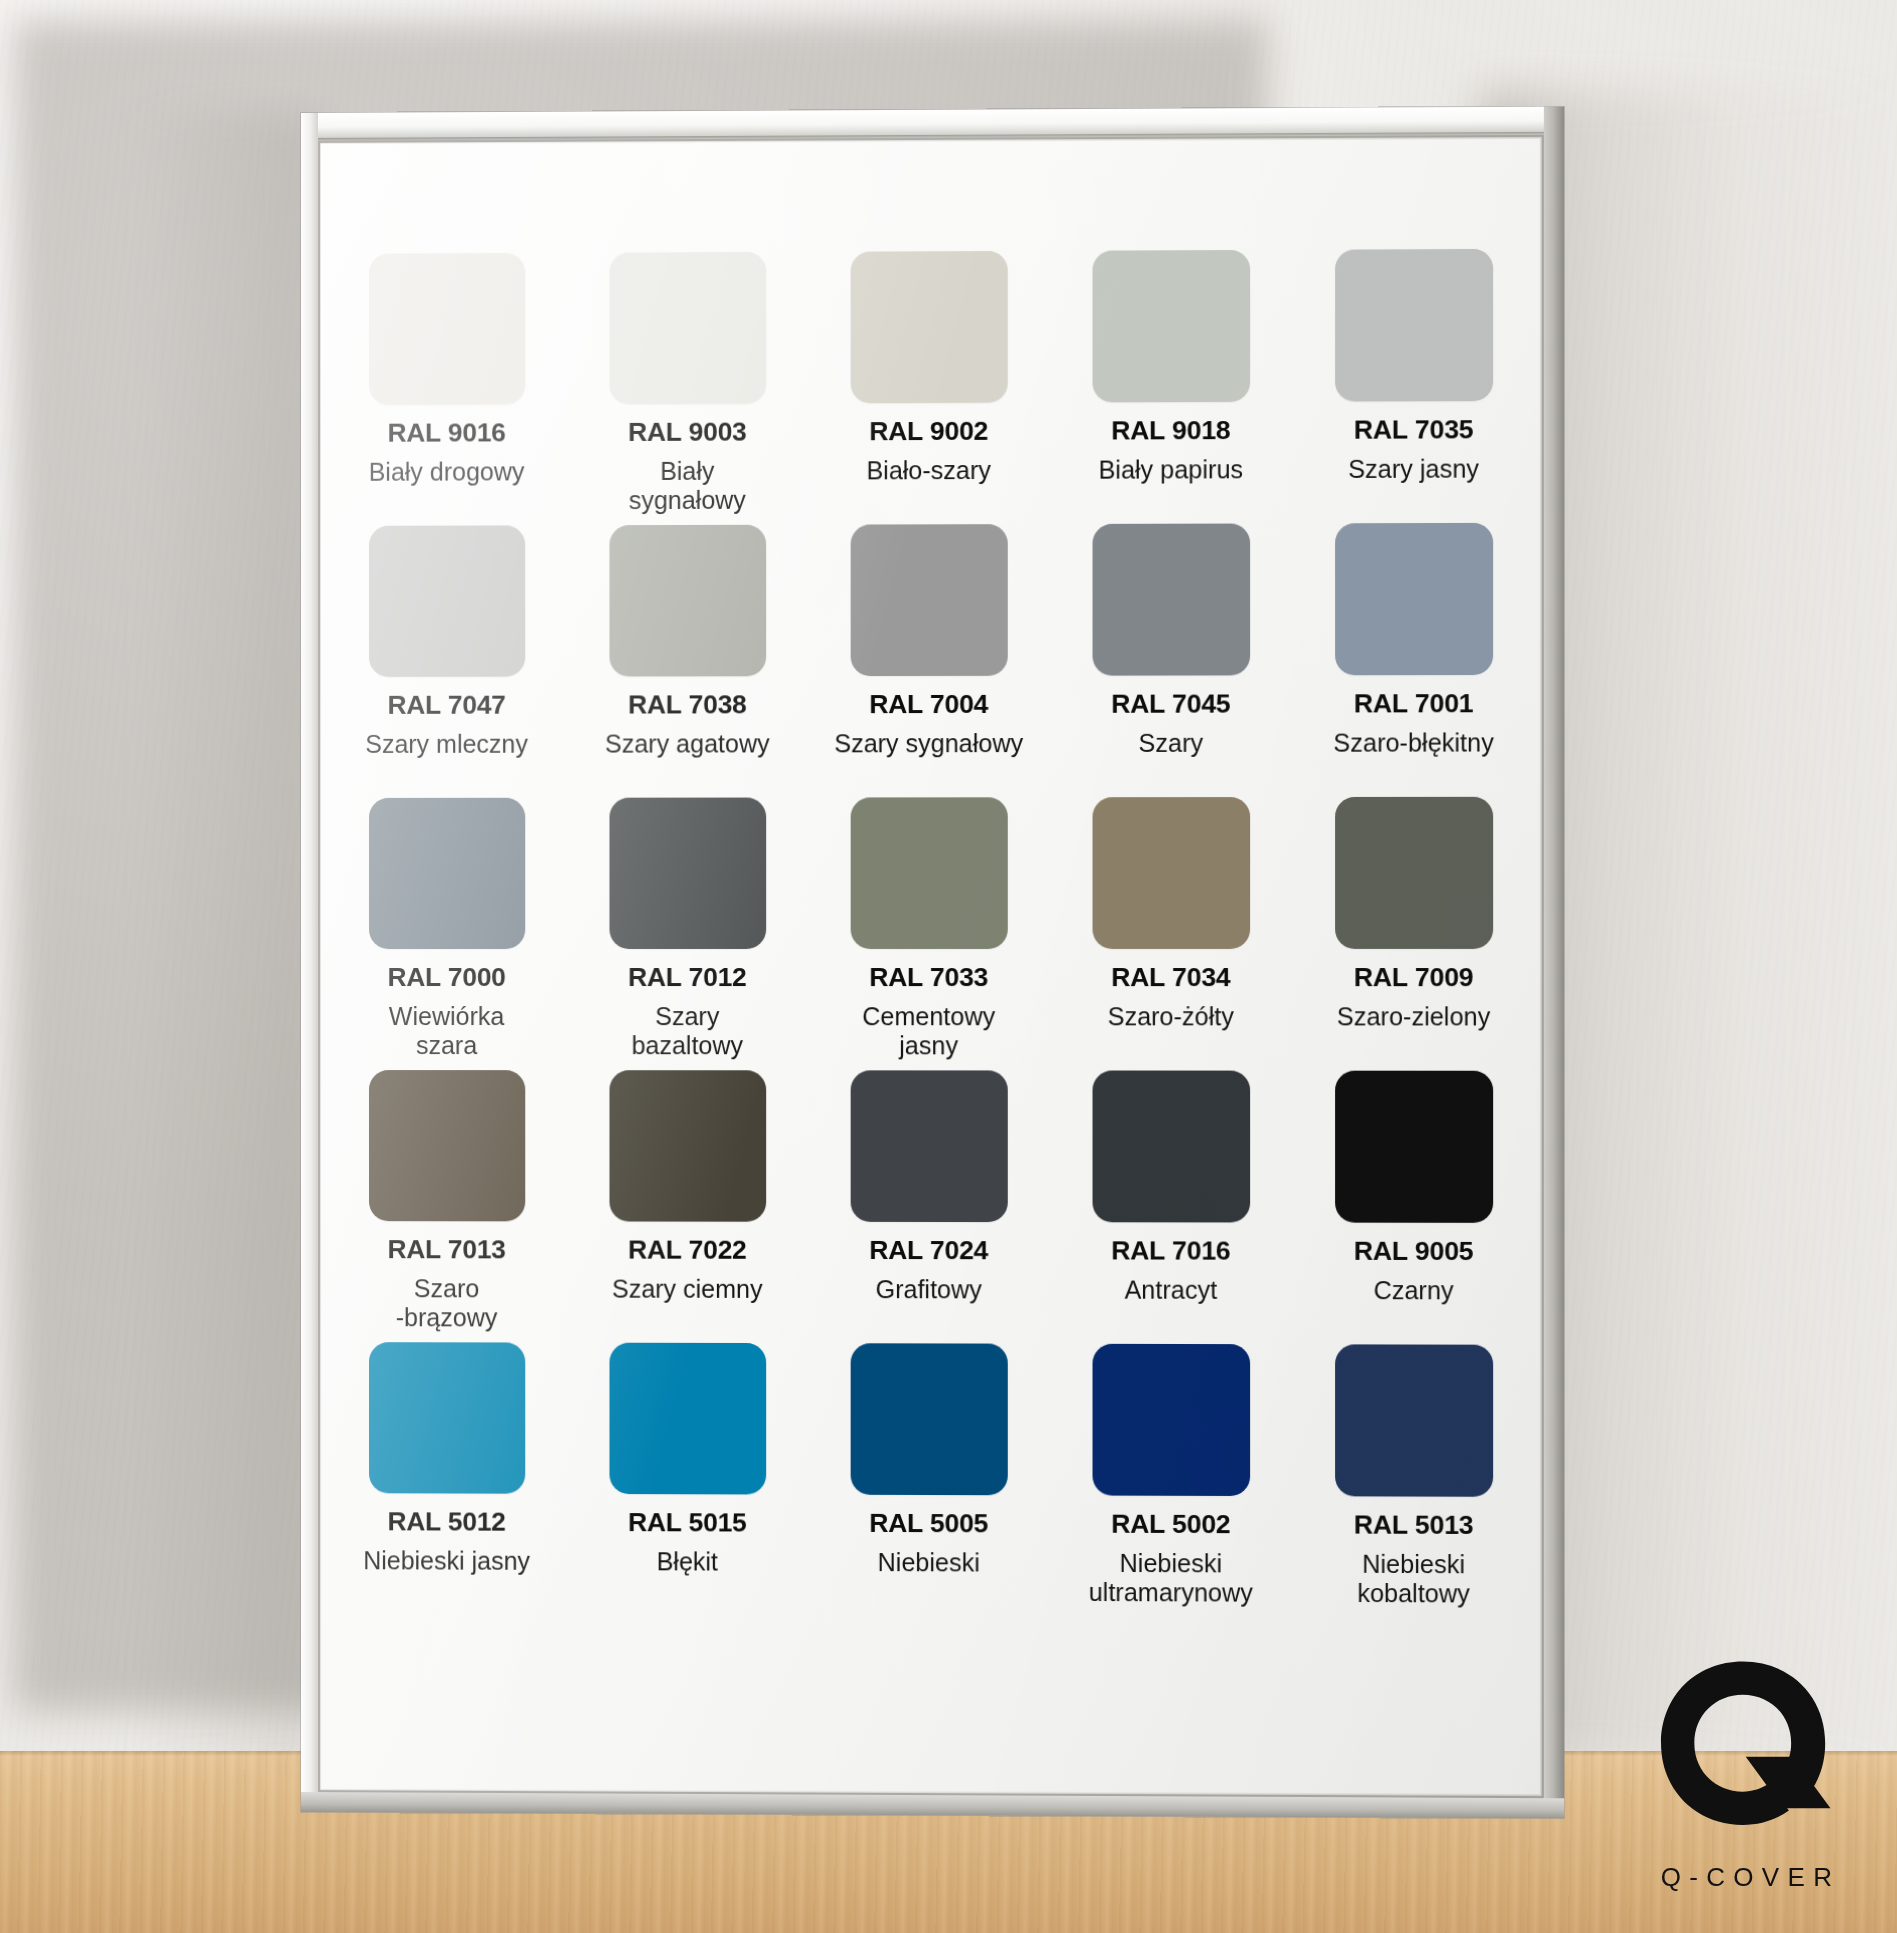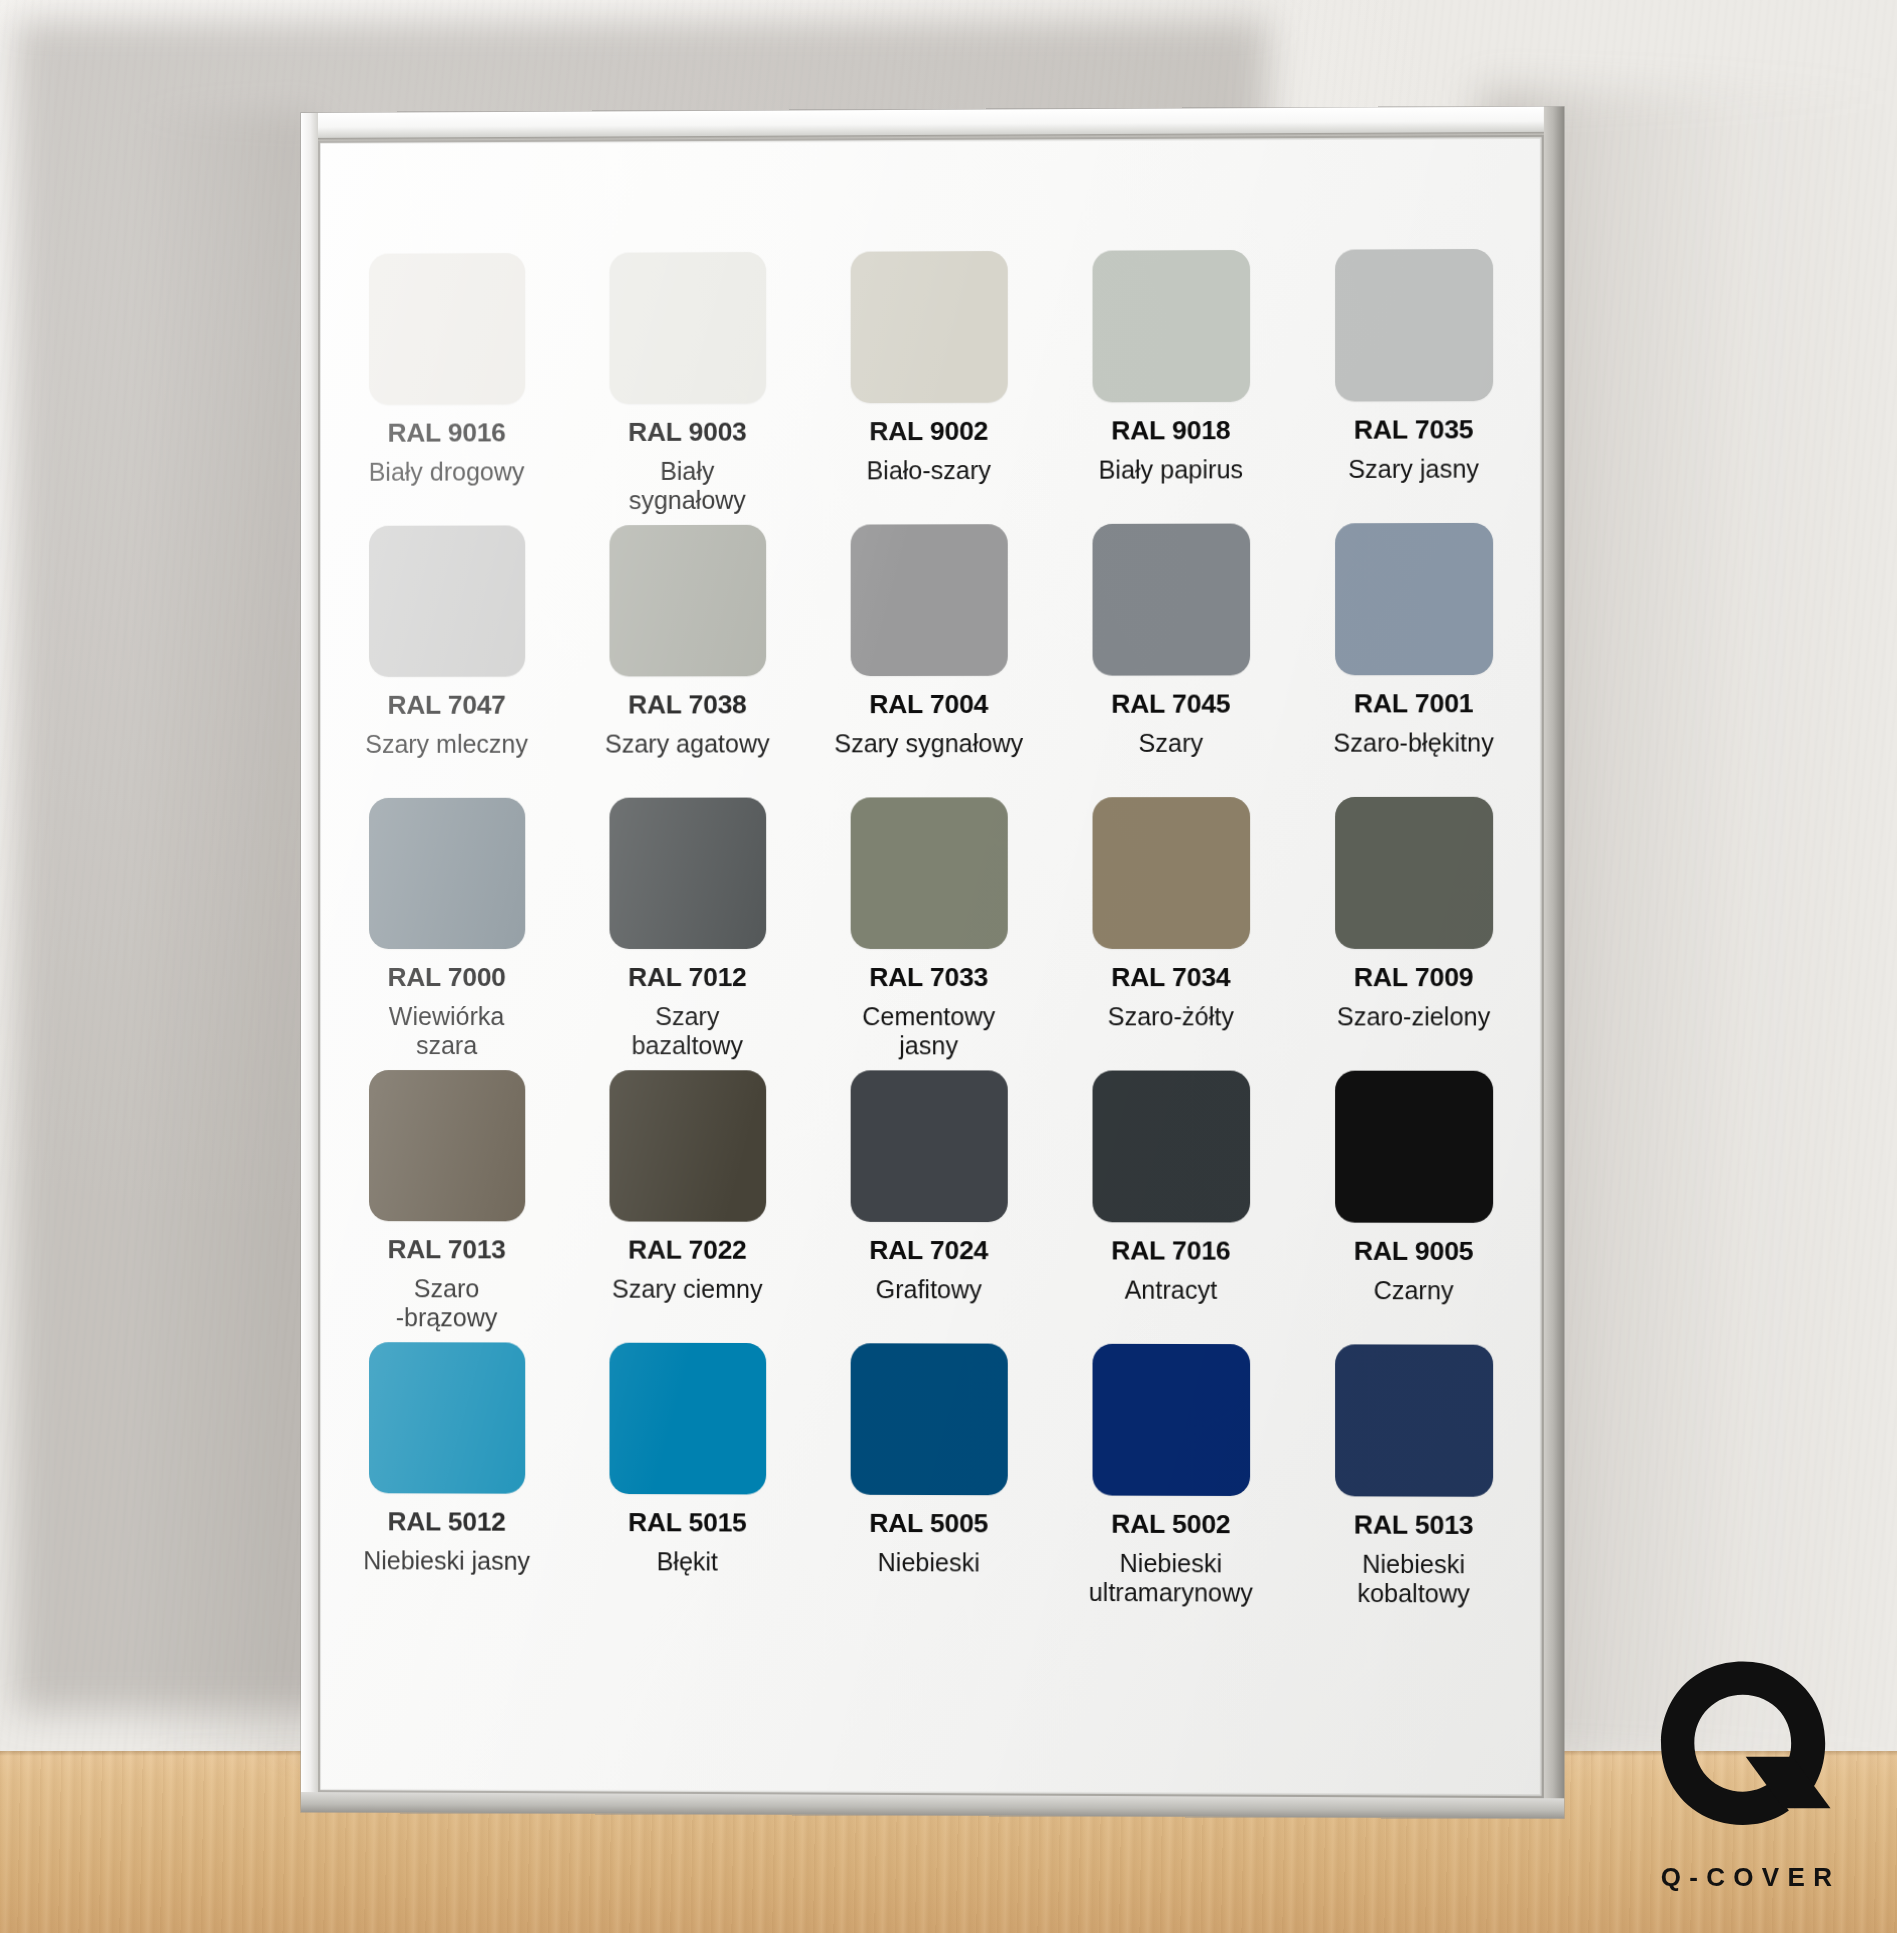--- a/index.html
+++ b/index.html
@@ -209,21 +209,20 @@
   }
   #logo .wordmark {
     position: absolute;
     left: 0; top: 202px;
     width: 227px;
     text-align: center;
     font-size: 26px;
     letter-spacing: 8.3px;
     color: #121212;
     font-family: "Liberation Sans", sans-serif;
-    font-weight: bold;
   }
 </style>
 </head>
 <body>
 
 <div id="scene">
 
   <div class="wall">
     <div class="wall-texture"></div>
   </div>

